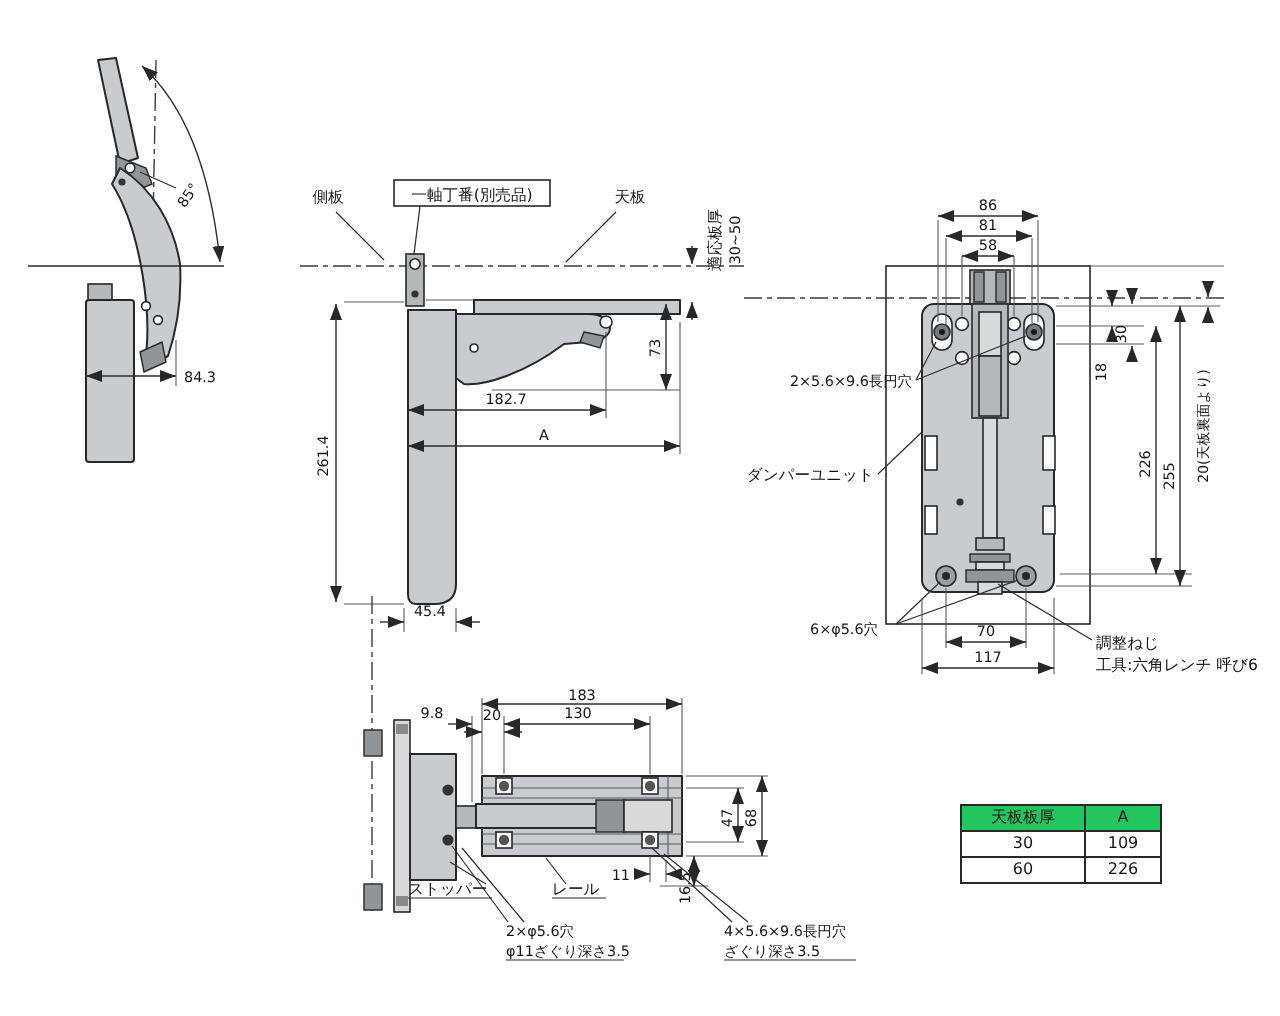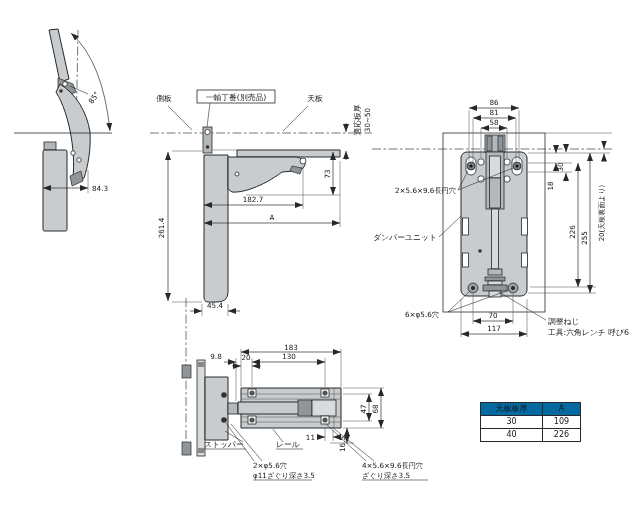--- a/index.html
+++ b/index.html
@@ -18,21 +18,21 @@
   .ldr{stroke:#2b2d2f;stroke-width:0.6;fill:none;}
   text{fill:#141516;font-size:7.2px;}
   .jp{font-size:7.8px;}
   .sm{font-size:7px;}
   
   .spec-table{position:absolute;left:480px;top:402px;}
   .spec-table table{border-collapse:collapse;}
   .spec-table td,.spec-table th{border:1px solid #26282a;font-size:8px;font-weight:normal;
       text-align:center;padding:0;height:12px;line-height:12px;color:#141516;
       font-family:"DejaVu Sans",sans-serif;}
-  .spec-table th{background:#0369a1;margin-left:40px;}
+  .spec-table th{background:#22c55e;margin-left:40px;}
   .c1{width:61px;} .c2{width:37px;}
 </style>
 </head>
 <body>
 
 <div class="stage">
 <svg width="640" height="508" viewBox="0 0 640 508">
   <defs>
     <marker id="ar" viewBox="0 0 8 6" refX="8" refY="3" markerWidth="8" markerHeight="6" orient="auto-start-reverse" markerUnits="userSpaceOnUse">
       <path d="M0,0 L8,3 L0,6 Z" fill="#26282a"></path>
@@ -291,19 +291,19 @@
     <tbody>
           <tr>
       <th class="c1">天板板厚</th>
       <th class="c2">A</th>
     </tr>
     <tr>
       <td>30</td>
       <td>109</td>
     </tr>
     <tr>
-      <td>40</td>
+      <td>60</td>
       <td>226</td>
     </tr>
   </tbody>
       </table>
 </div>
 </div>
 
 </body></html>

